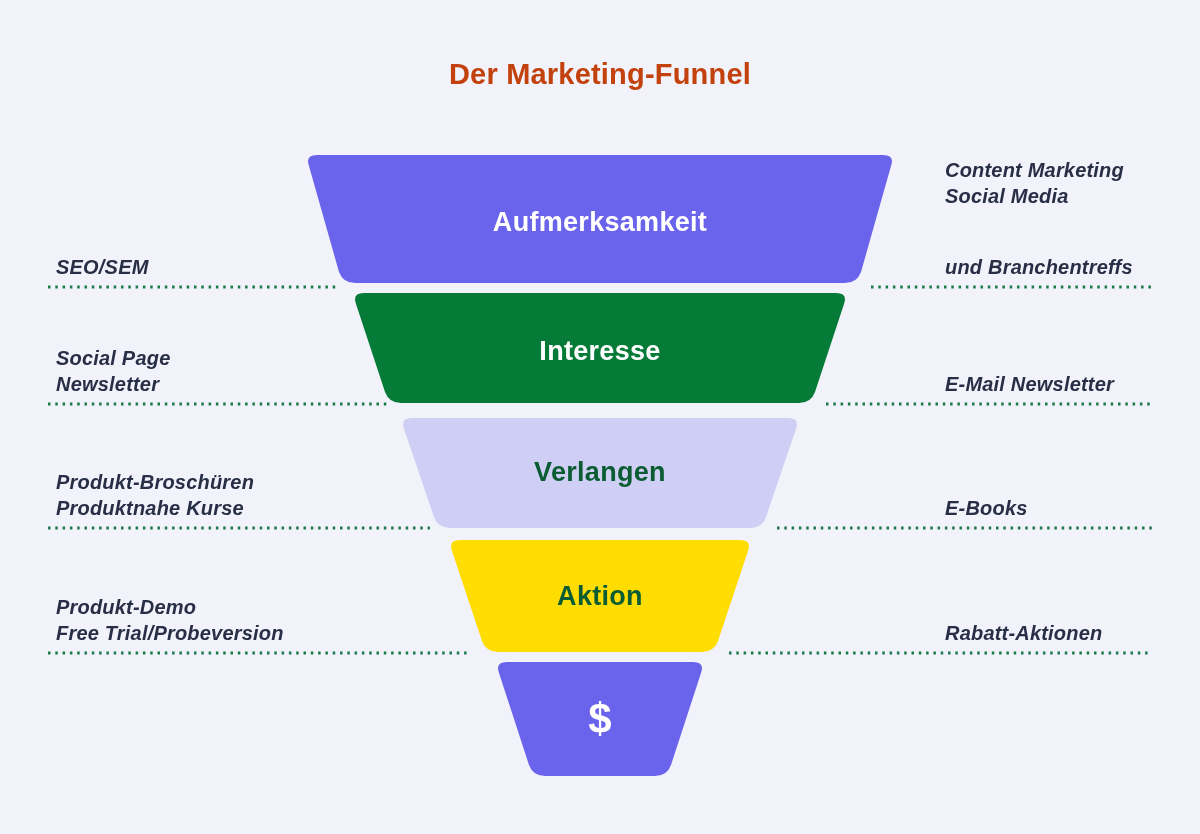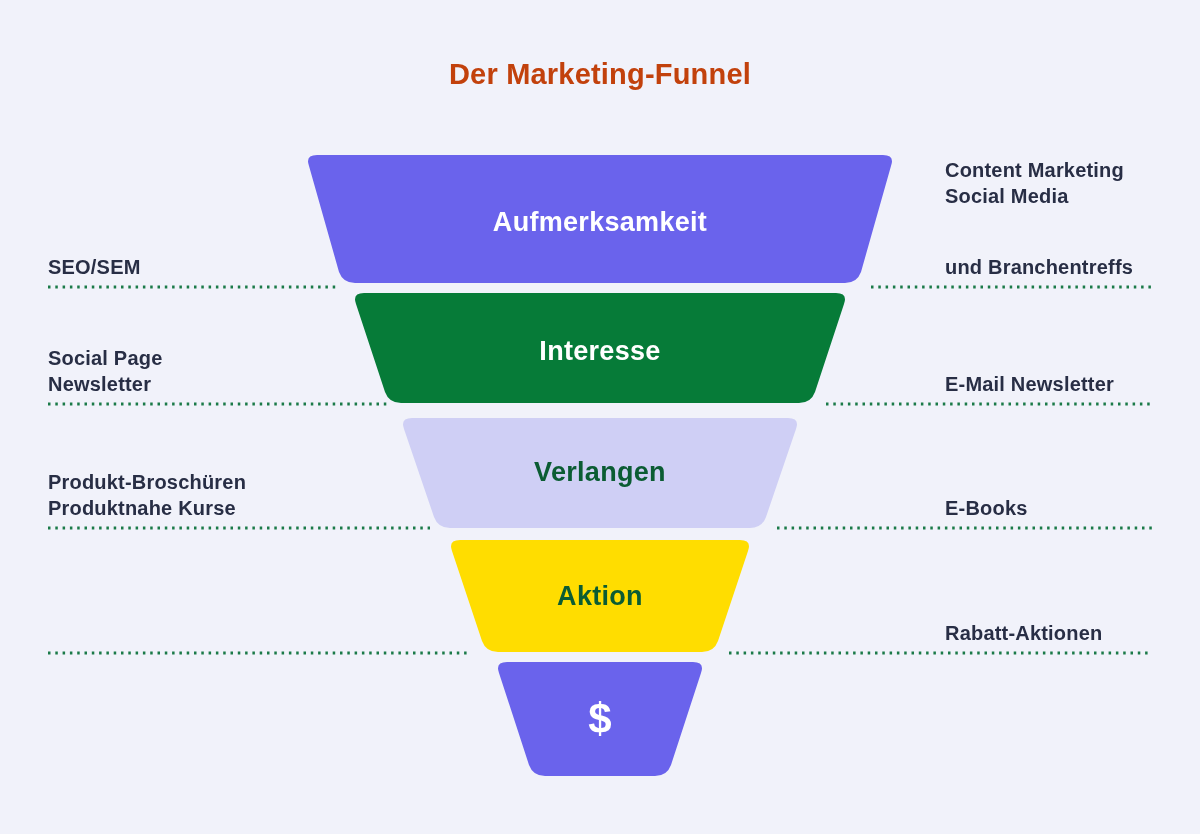--- a/index.html
+++ b/index.html
@@ -24,22 +24,23 @@
     letter-spacing:0.3px;
   }
   .stage-label-dollar { font-size:42px; }
   .side-label {
     position:absolute;
     font-size:20px; font-weight:700;
     color:#282e45;
     line-height:26px;
     letter-spacing:0.2px;
     white-space:nowrap;
+    font-style:italic;
   }
-  .side-label-left  { left:48px; }
+  .side-label-left  { left:56px; }
   .side-label-right { left:945px; }
 </style>
 </head>
 <body>
 
 <div class="canvas">
 
   <div class="page-title">Der Marketing-Funnel</div>
 
   <svg class="funnel-svg" width="1200" height="834" viewBox="0 0 1200 834">
@@ -72,20 +73,24 @@
     <div>SEO/SEM</div>
   </div>
   <div class="side-label side-label-left" style="bottom:437px;">
     <div>Social Page</div>
     <div>Newsletter</div>
   </div>
   <div class="side-label side-label-left" style="bottom:313px;">
     <div>Produkt-Broschüren</div>
     <div>Produktnahe Kurse</div>
   </div>
+  <div class="side-label side-label-left" style="bottom:188px;">
+    <div>Produkt-Demo</div>
+    <div>Free Trial/Probeversion</div>
+  </div>
 
   <div class="side-label side-label-right" style="top:157px;">
     <div>Content Marketing</div>
     <div>Social Media</div>
   </div>
   <div class="side-label side-label-right" style="bottom:554px;">
     <div>und Branchentreffs</div>
   </div>
   <div class="side-label side-label-right" style="bottom:437px;">
     <div>E-Mail Newsletter</div>

